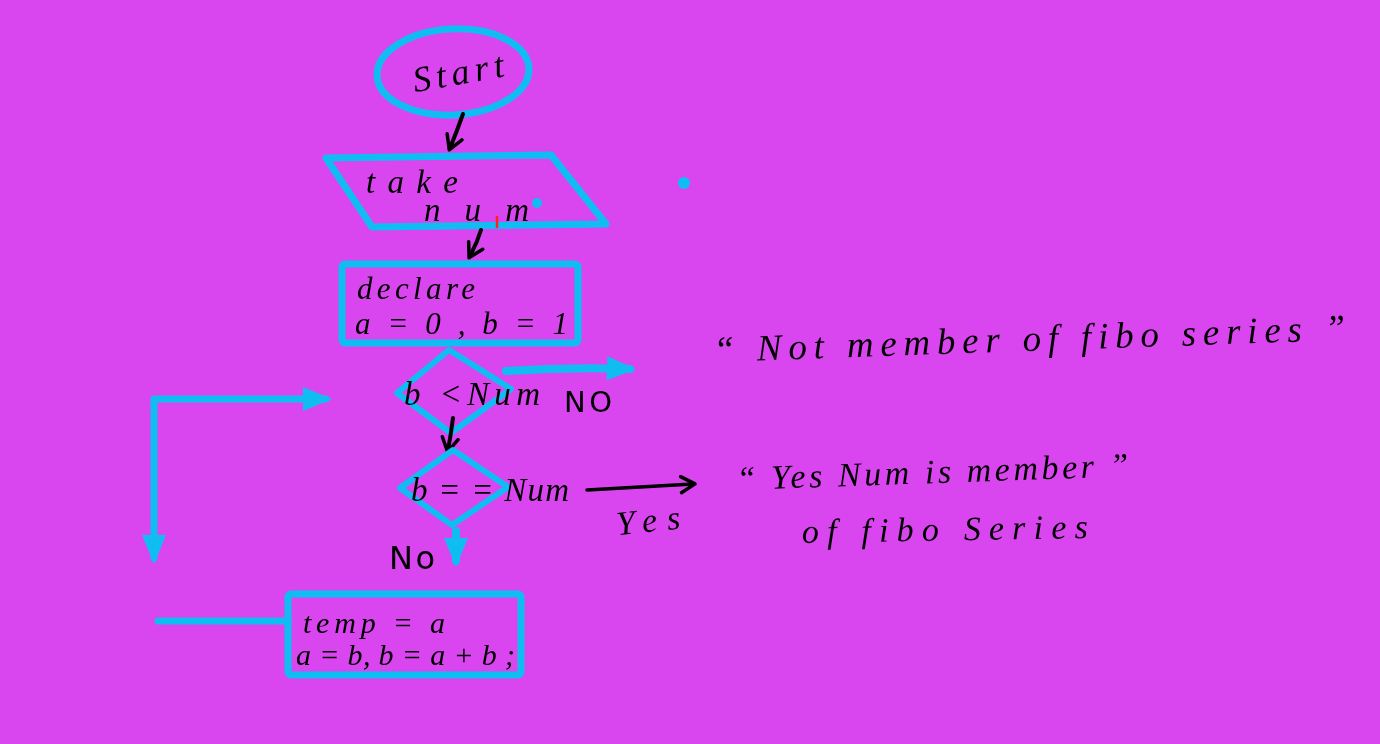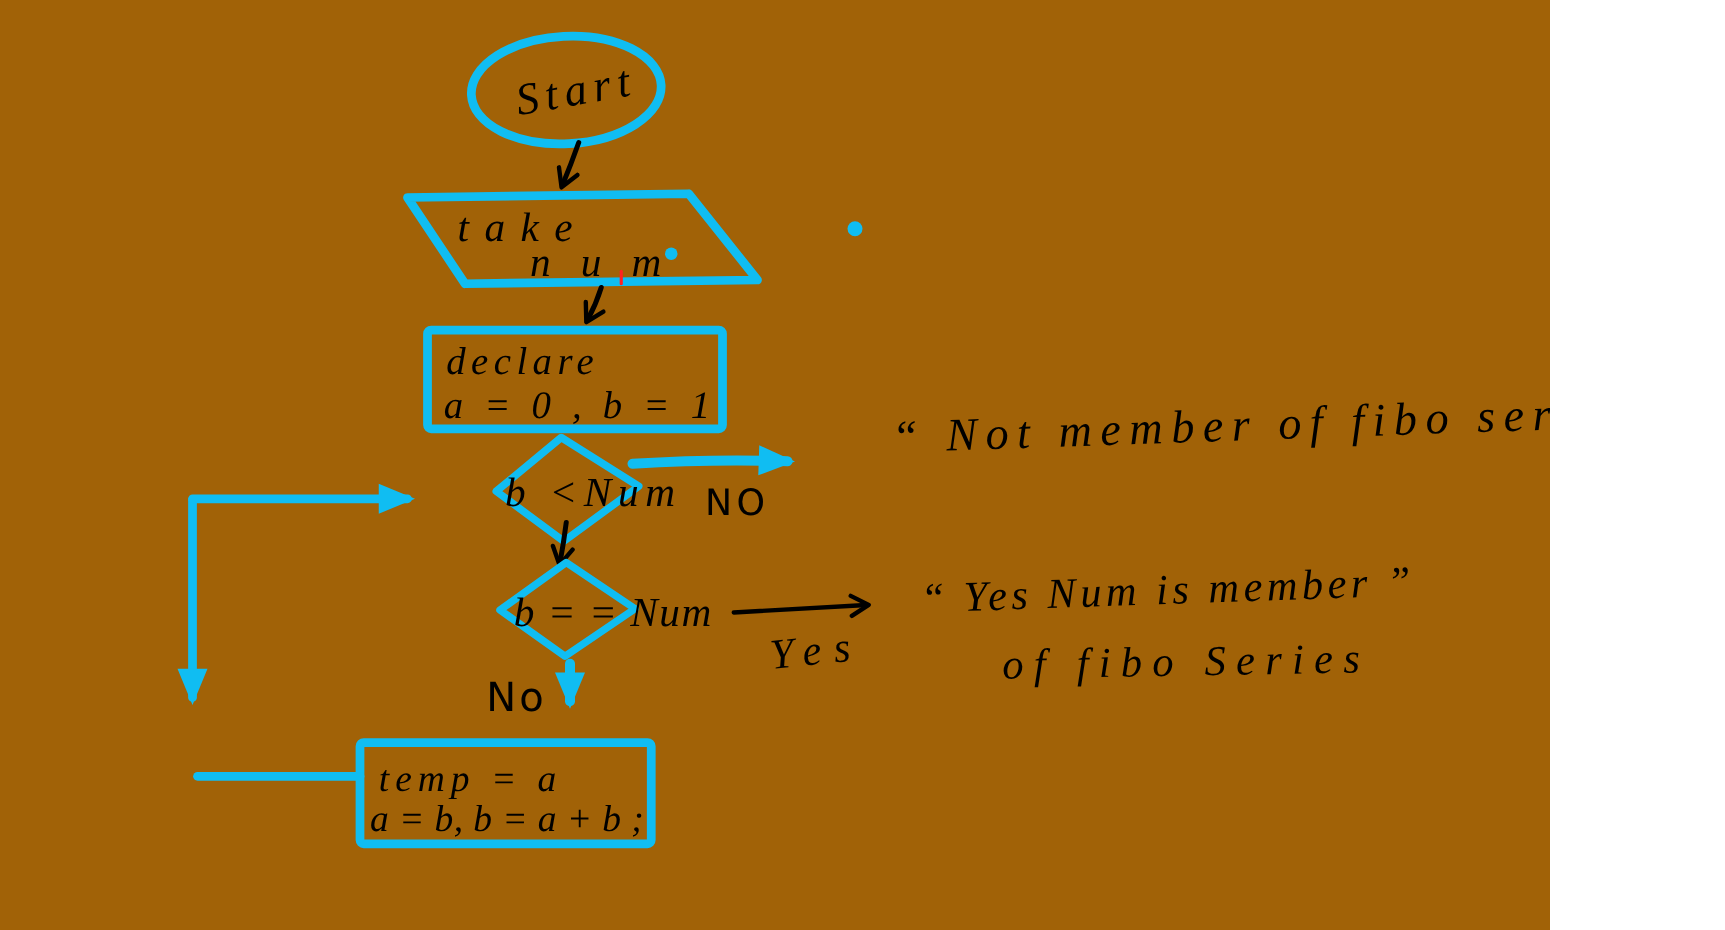--- a/index.html
+++ b/index.html
@@ -2,23 +2,23 @@
 <html><head>
 <meta charset="utf-8">
 <style>
   html, body {
     margin: 0;
     padding: 0;
     background: #ffffff;
   }
   .canvas {
     position: relative;
-    width: 1240px;
+    width: 1380px;
     height: 744px;
-    background: #a16207;
+    background: #d946ef;
     overflow: hidden;
     font-family: "Liberation Serif", serif;
   }
   svg { display: block; }
   .hw {
     font-family: "Liberation Serif", serif;
     font-style: italic;
     fill: #000000;
   }
   .hw-caps {

